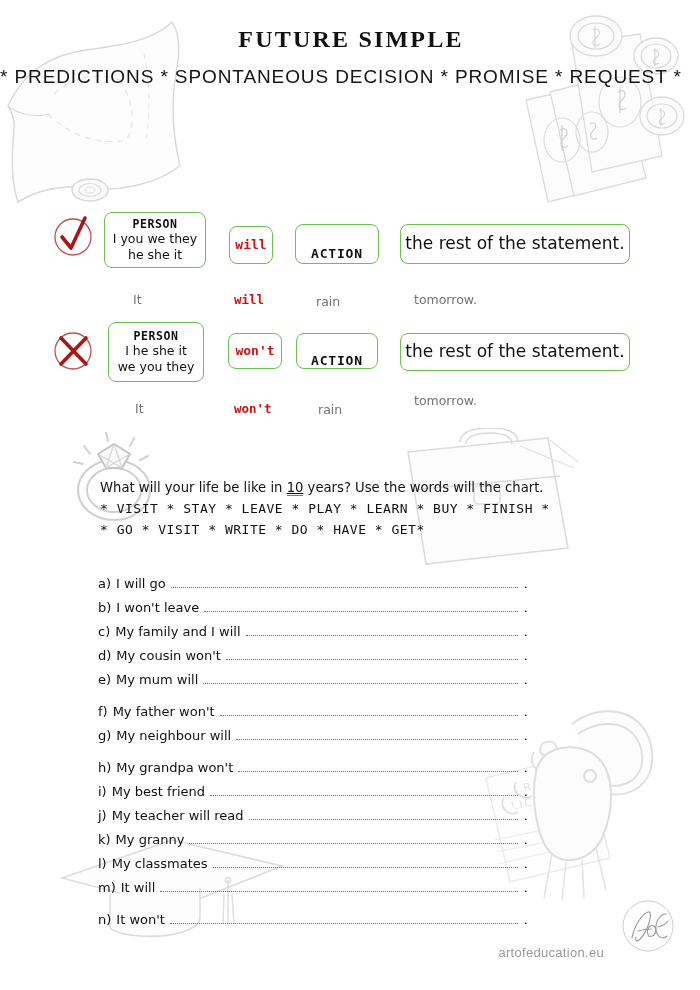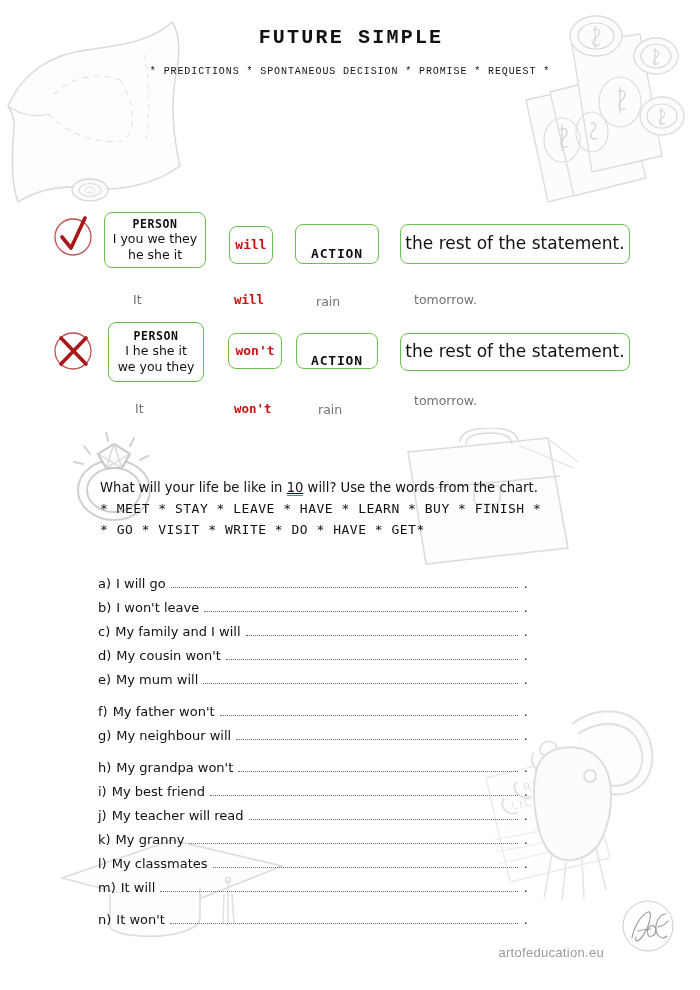--- a/index.html
+++ b/index.html
@@ -27,31 +27,30 @@
   }
   .deco svg { display: block; }
 
   
   .layer { position: absolute; z-index: 3; }
 
   
   #title {
     left: 2px; right: 0; top: 26px;
     text-align: center;
-    font-family: Liberation Mono, monospace;
+    font-family: Liberation Serif, serif;
     font-weight: bold;
-    font-size: 20px;
+    font-size: 24px;
     letter-spacing: 2.2px;
     color: #111111;
   }
   #subtitle {
     left: 0; right: 0; top: 66px;
-    text-align: center;
-    font-family: Liberation Mono, monospace;
-    font-size: 10px;
+    font-family: Liberation Sans, sans-serif;
+    font-size: 19px;
     letter-spacing: 0.9px;
     color: #141414;
   }
 
   
   #timeline { left: 0; top: 110px; width: 700px; height: 90px; }
   .tl-label {
     position: absolute;
     font-family: "DejaVu Sans Mono", monospace;
     font-weight: bold;
@@ -375,23 +374,23 @@
     </div>
 
     <div class="exrow" style="left:135px; top:196px;">It</div>
     <div class="exrow red" style="left:234px; top:196px;">won't</div>
     <div class="exrow" style="left:318px; top:197px;">rain</div>
     <div class="exrow" style="left:414px; top:188px;">tomorrow.</div>
   </div>
 
   <div class="layer" id="prompt">
     <div class="p-line">
-      <span>What will your life be like in </span><span class="u10">10</span><span> will? Use the words from the chart.</span>
-    </div>
-    <div class="p-line words">* MEET * STAY * LEAVE * HAVE * LEARN * BUY * FINISH *</div>
+      <span>What will your life be like in </span><span class="u10">10</span><span> years? Use the words will the chart.</span>
+    </div>
+    <div class="p-line words">* VISIT * STAY * LEAVE * PLAY * LEARN * BUY * FINISH *</div>
     <div class="p-line words">* GO * VISIT * WRITE * DO * HAVE * GET*</div>
   </div>
 
   <div class="layer" id="exercises">
 
     <div class="ex-item">
       <span class="stem">a)</span>
       <span class="stem">I will go</span>
       <span class="dots"></span>
       <span class="dot-end">.</span>

